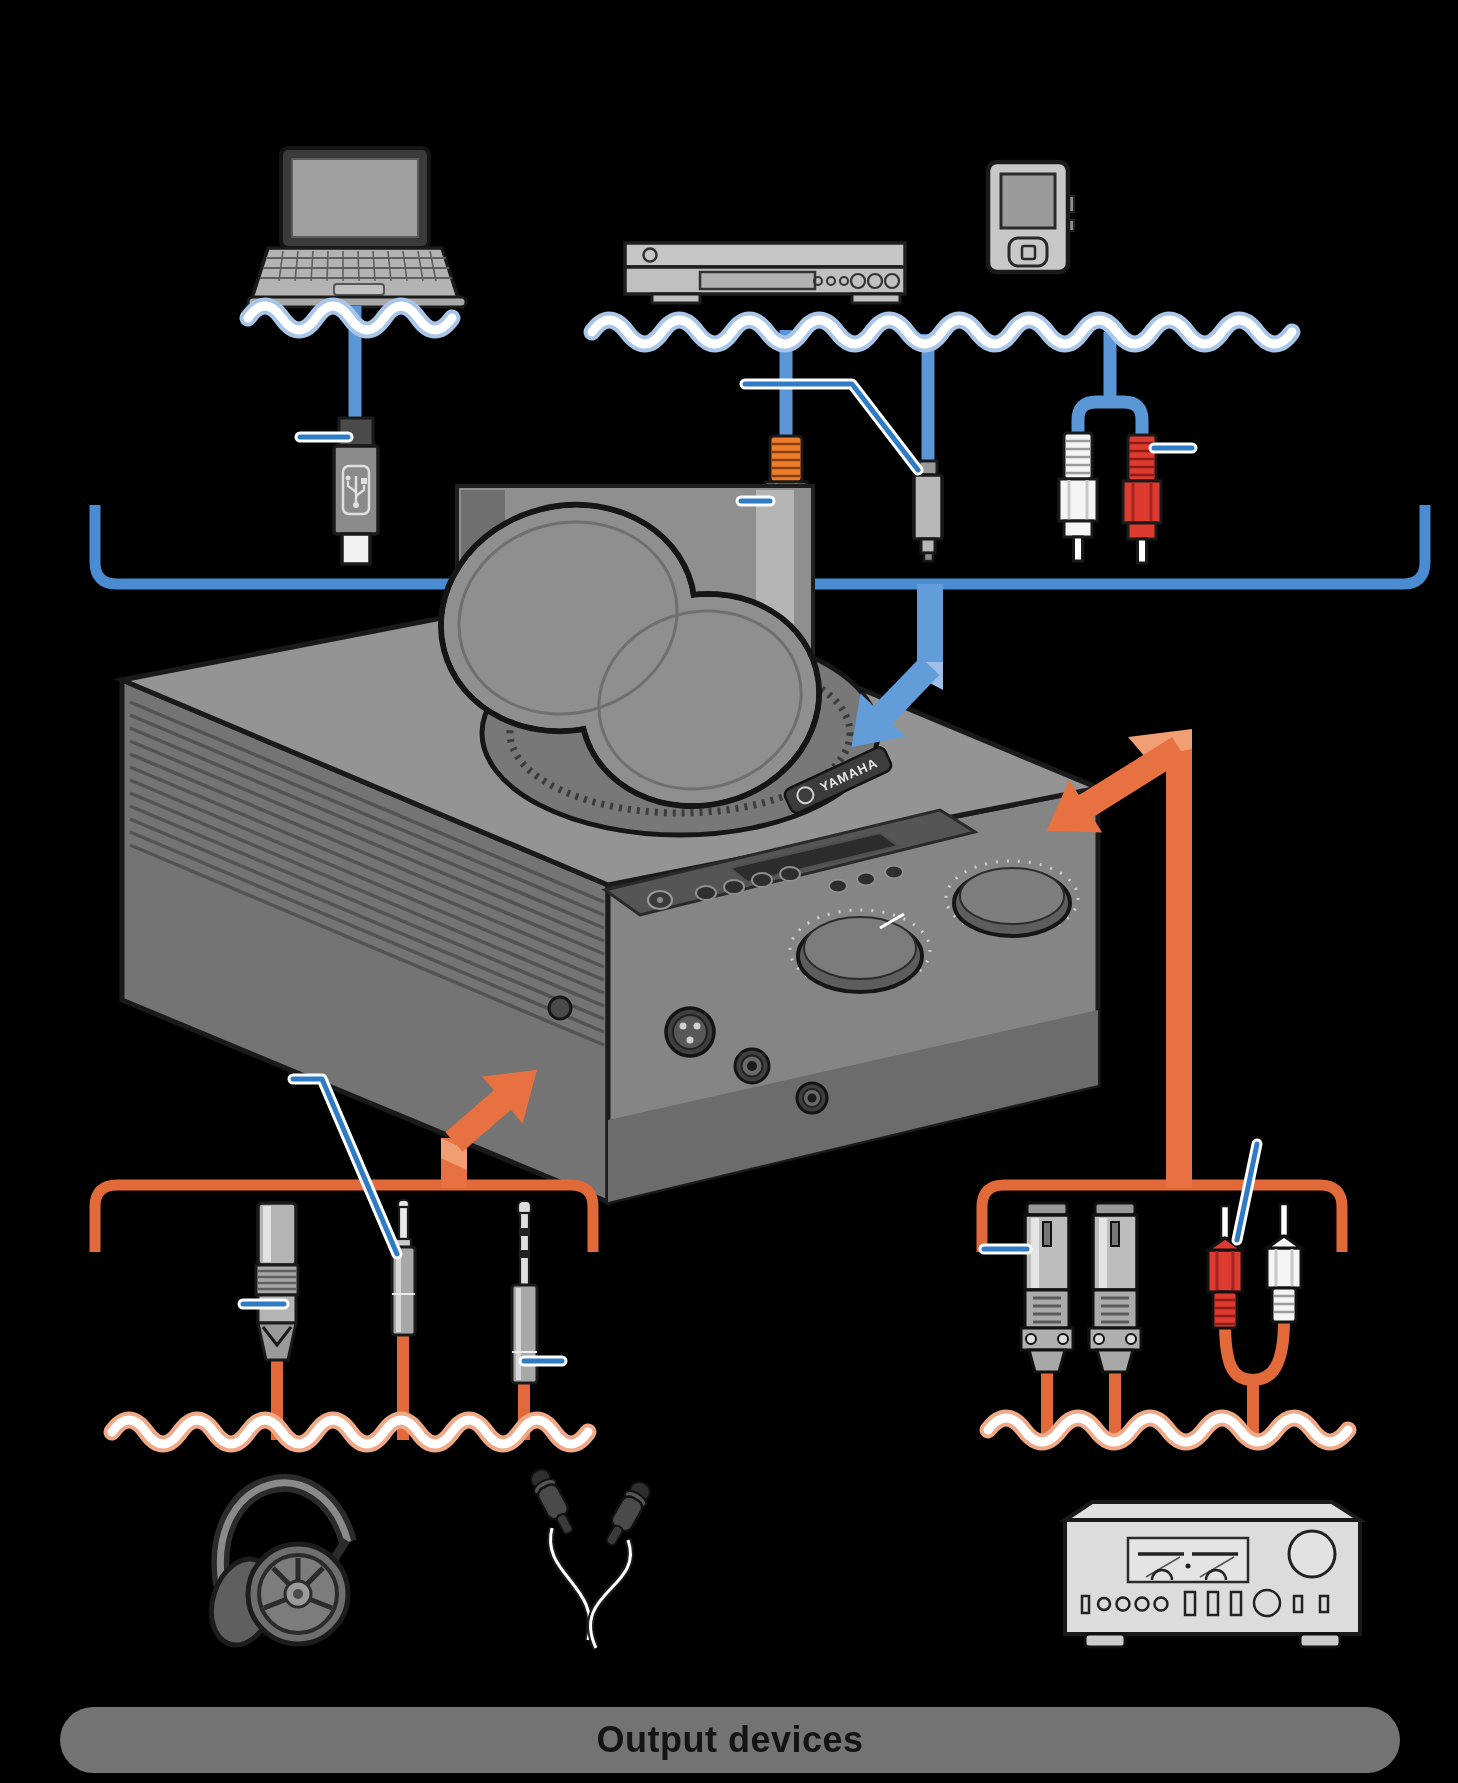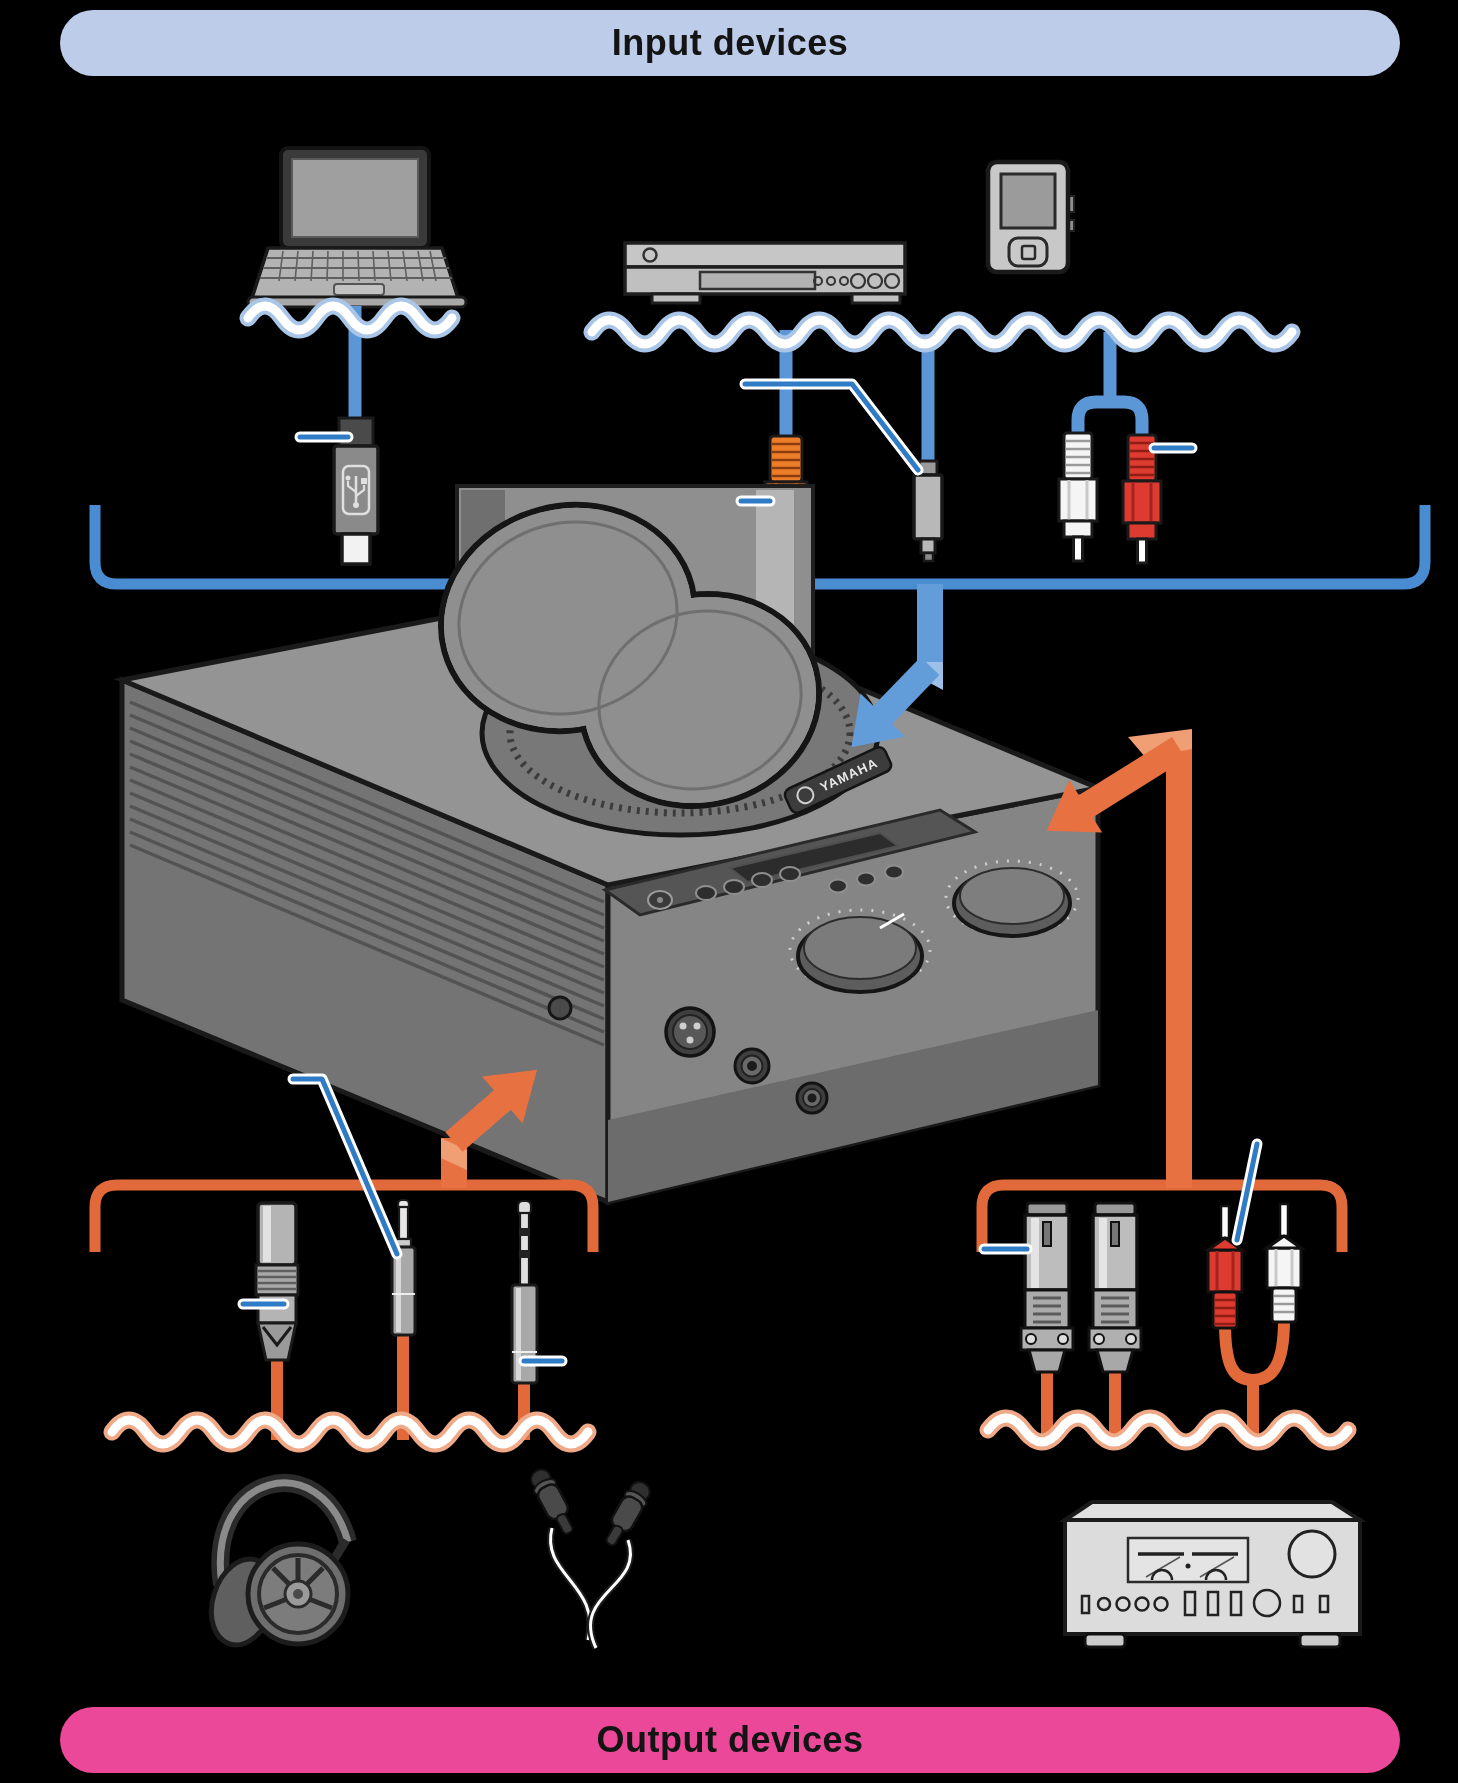--- a/index.html
+++ b/index.html
@@ -2,32 +2,29 @@
 <html><head>
 <meta charset="utf-8">
 <style>
   html,body{margin:0;padding:0;background:#000;}
   .stage{position:relative;width:1458px;height:1783px;background:#000;overflow:hidden;
          font-family:"Liberation Sans",sans-serif;}
   .banner{position:absolute;left:60px;width:1340px;height:66px;border-radius:33px;
           display:flex;align-items:center;justify-content:center;
           font-size:36px;font-weight:bold;color:#141414;letter-spacing:.5px;}
   .banner.input{top:10px;background:#bdcce9;}
-  .banner.output{top:1707px;background:#ec4899;}
+  .banner.output{top:1707px;background:#737373;}
   svg{position:absolute;left:0;top:0;}
   text{font-family:"Liberation Sans",sans-serif;}
 </style>
 </head>
 <body>
 
 <div class="stage">
 
-  <div class="banner input">
-    <span>Input devices</span>
-  </div>
 
   <svg width="1458" height="1783" viewBox="0 0 1458 1783">
 
     <g>
 
       <g>
         <rect x="281" y="148" width="148" height="100" rx="7" fill="#3a3a3a" stroke="#141414" stroke-width="4"></rect>
         <rect x="292" y="159" width="126" height="78" fill="#9f9f9f" stroke="#5a5a5a" stroke-width="2"></rect>
         <polygon points="268,248 442,248 458,298 252,298" fill="#b3b3b3" stroke="#1a1a1a" stroke-width="3.5"></polygon>
         <line x1="266" y1="258" x2="446" y2="258" stroke="#606060" stroke-width="1.8"></line>

